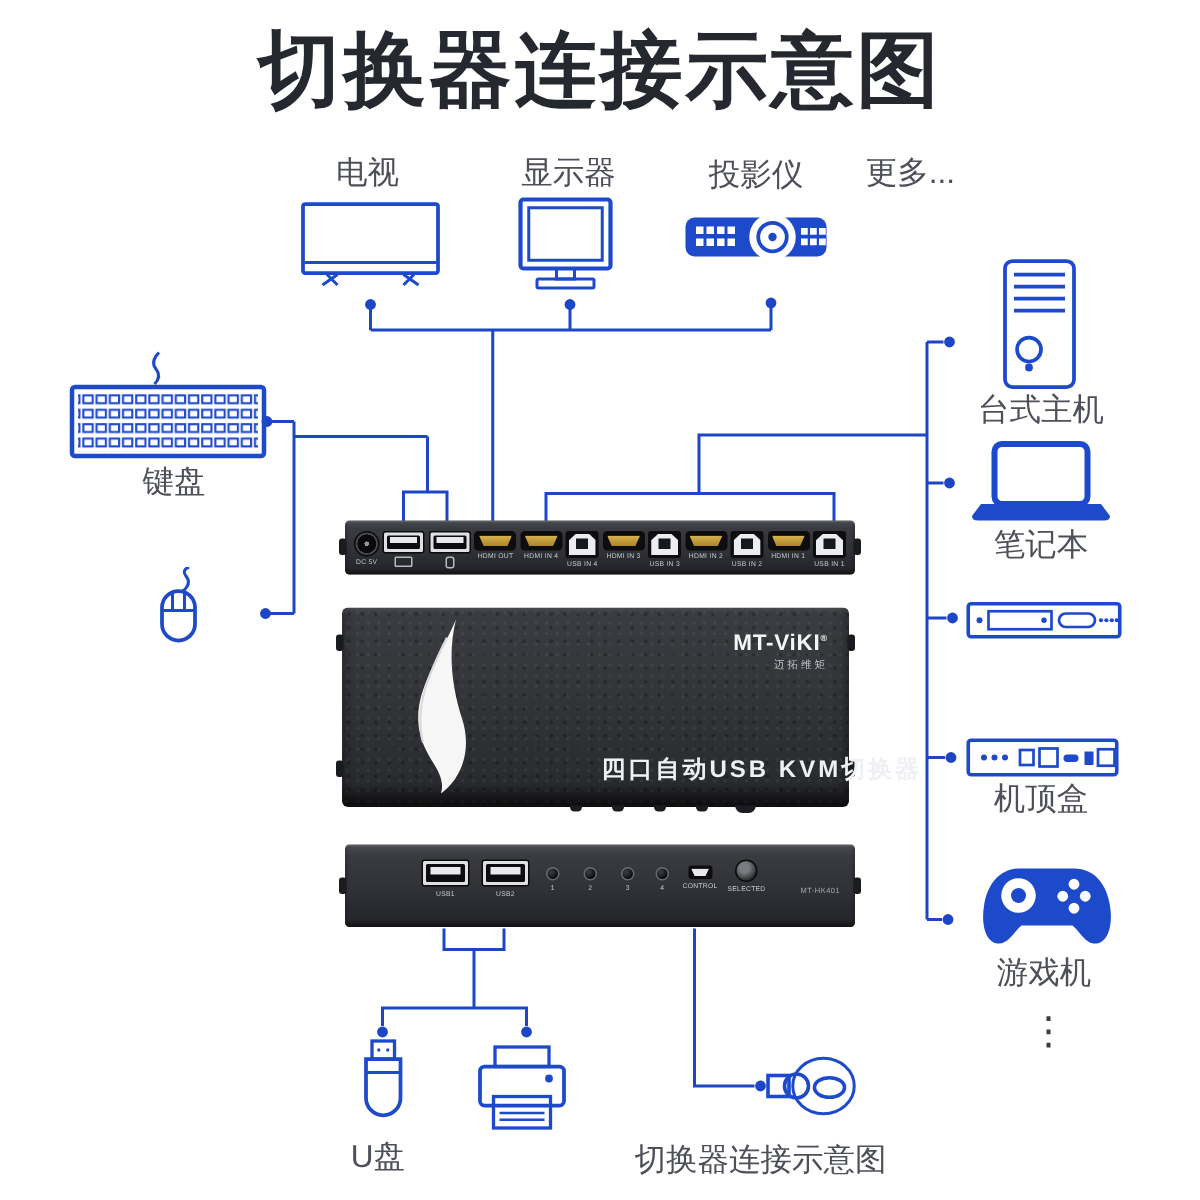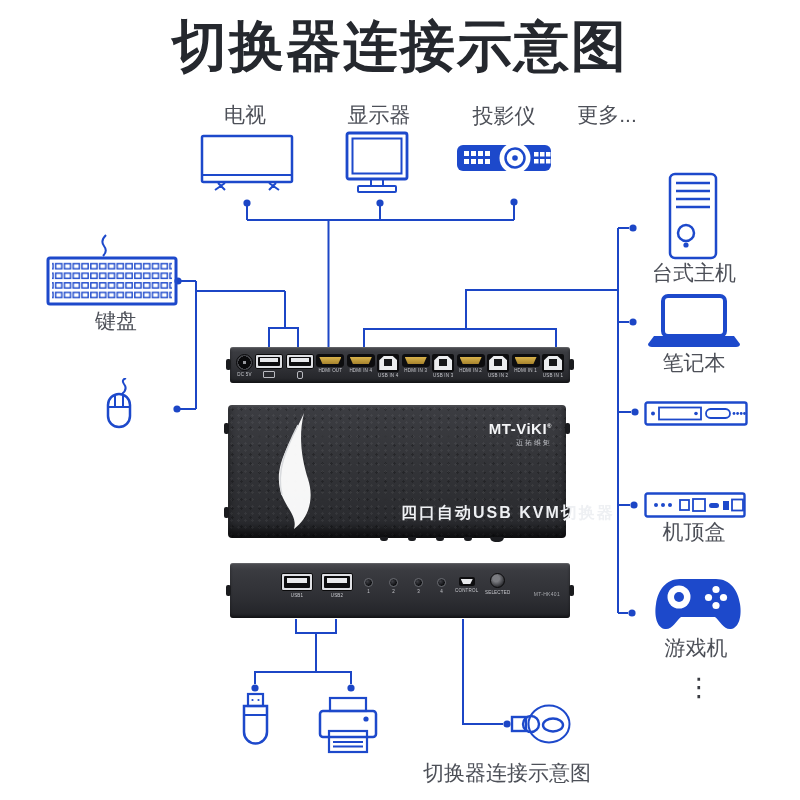--- a/index.html
+++ b/index.html
@@ -373,15 +373,16 @@
   <div class="abs lbl" style="left:195px;top:101px;width:100px">电视</div>
   <div class="abs lbl" style="left:329px;top:101px;width:100px">显示器</div>
   <div class="abs lbl" style="left:454px;top:102px;width:100px">投影仪</div>
   <div class="abs lbl" style="left:557px;top:101px;width:100px">更多...</div>
   <div class="abs lbl" style="left:66px;top:307px;width:100px">键盘</div>
   <div class="abs lbl" style="left:634px;top:259px;width:120px">台式主机</div>
   <div class="abs lbl" style="left:634px;top:349px;width:120px">笔记本</div>
   <div class="abs lbl" style="left:634px;top:518px;width:120px">机顶盒</div>
   <div class="abs lbl" style="left:636px;top:634px;width:120px">游戏机</div>
   <div class="abs vdots" style="left:664px;top:674px;width:70px">⋮</div>
+  <div class="abs lbl" style="left:202px;top:757px;width:100px">U盘</div>
   <div class="abs lbl" style="left:397px;top:759px;width:220px">切换器连接示意图</div>
 
 </div>
 
 </body></html>

